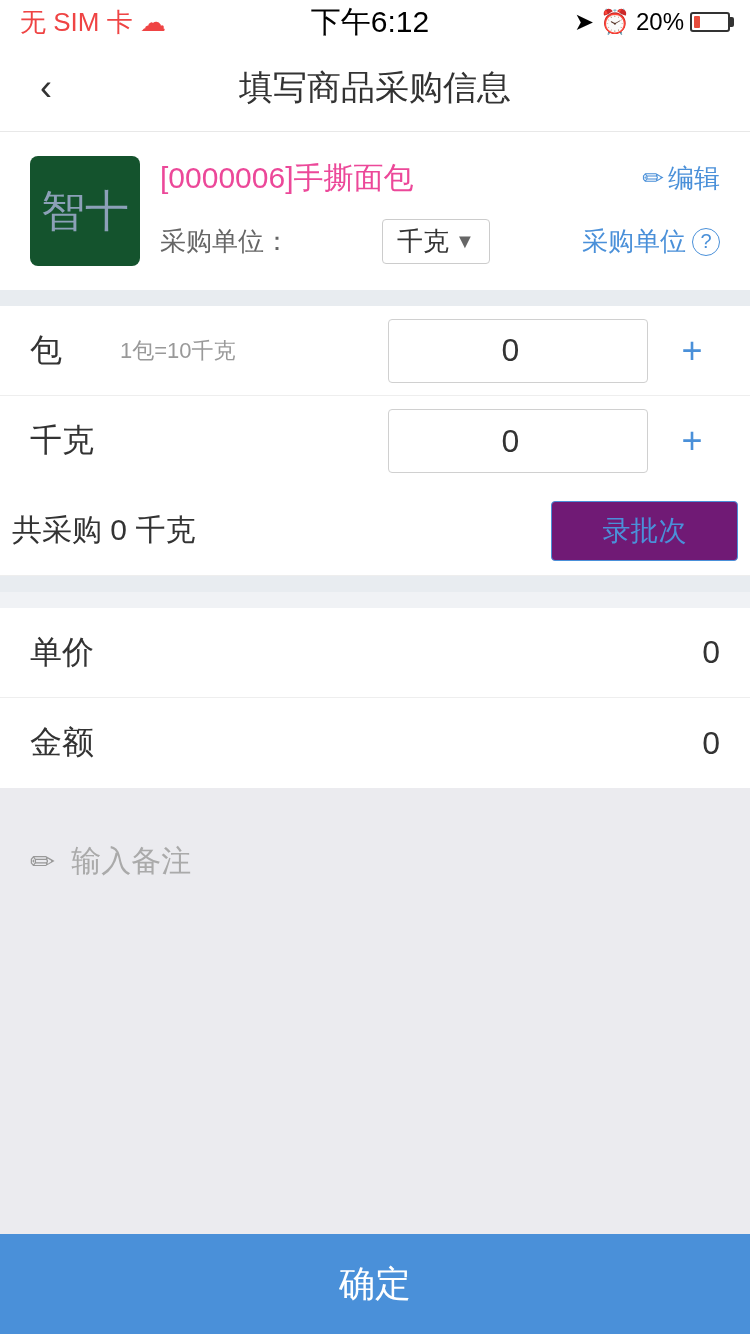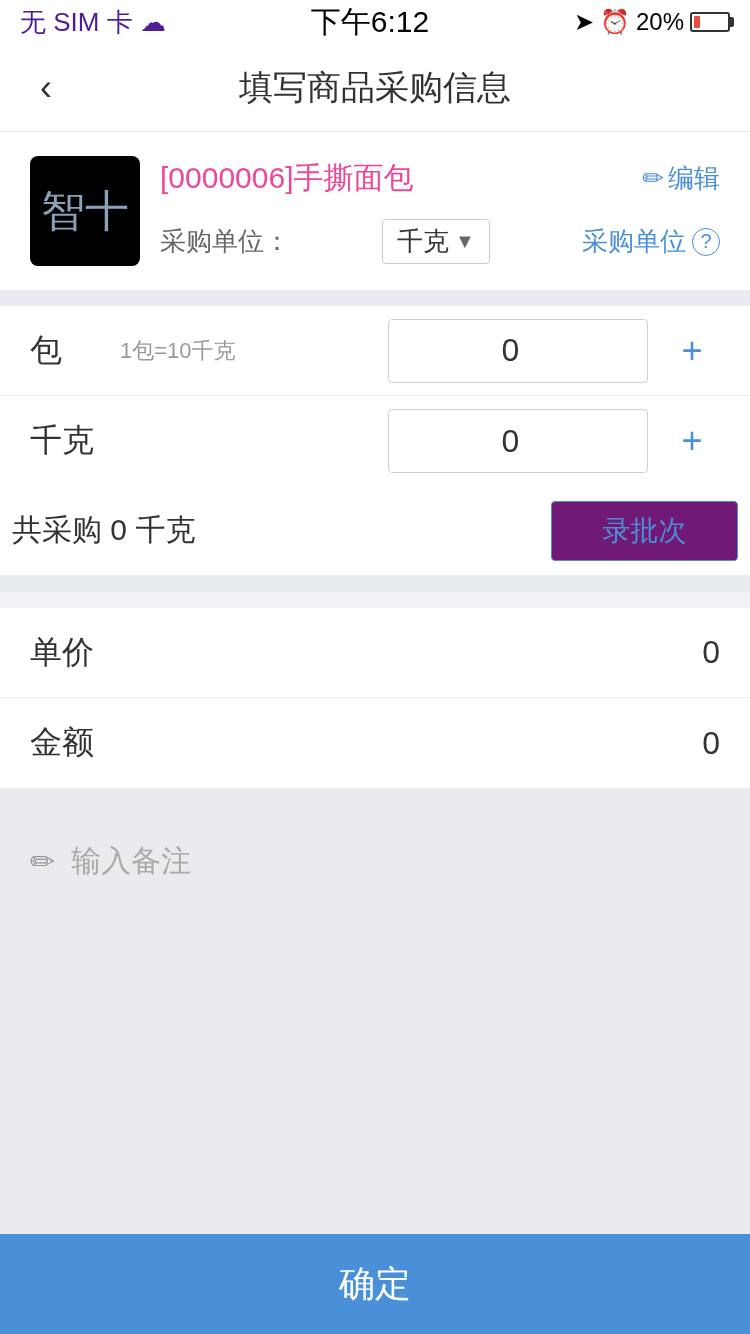--- a/index.html
+++ b/index.html
@@ -19,21 +19,21 @@
       height: 44px;
       background: #fff;
       display: flex;
       align-items: center;
       justify-content: space-between;
       padding: 0 20px;
       font-size: 28px;
     }
     .status-left {
       font-size: 26px;
-      color: #4c1d95;
+      color: #ef4444;
       display: flex;
       align-items: center;
       gap: 8px;
     }
     .status-center {
       font-size: 30px;
       color: #000;
       font-weight: 500;
     }
     .status-right {
@@ -107,21 +107,21 @@
       background: #fff;
       padding: 24px 30px;
       display: flex;
       align-items: center;
       gap: 20px;
       margin-top: 0;
     }
     .product-image {
       width: 110px;
       height: 110px;
-      background: #000000;
+      background: #14532d;
       border-radius: 8px;
       display: flex;
       align-items: center;
       justify-content: center;
       flex-shrink: 0;
     }
     .product-image-placeholder {
       font-size: 44px;
       color: #8ca0b8;
     }

